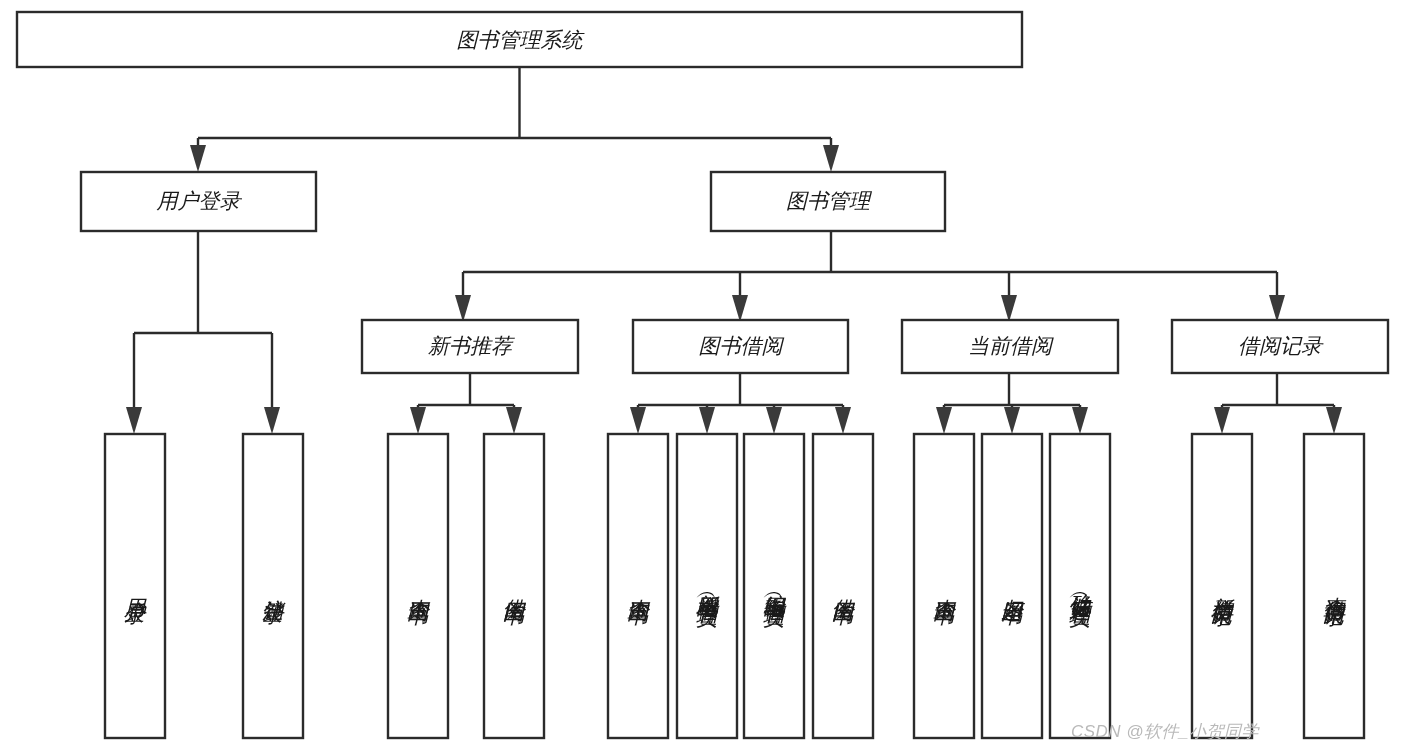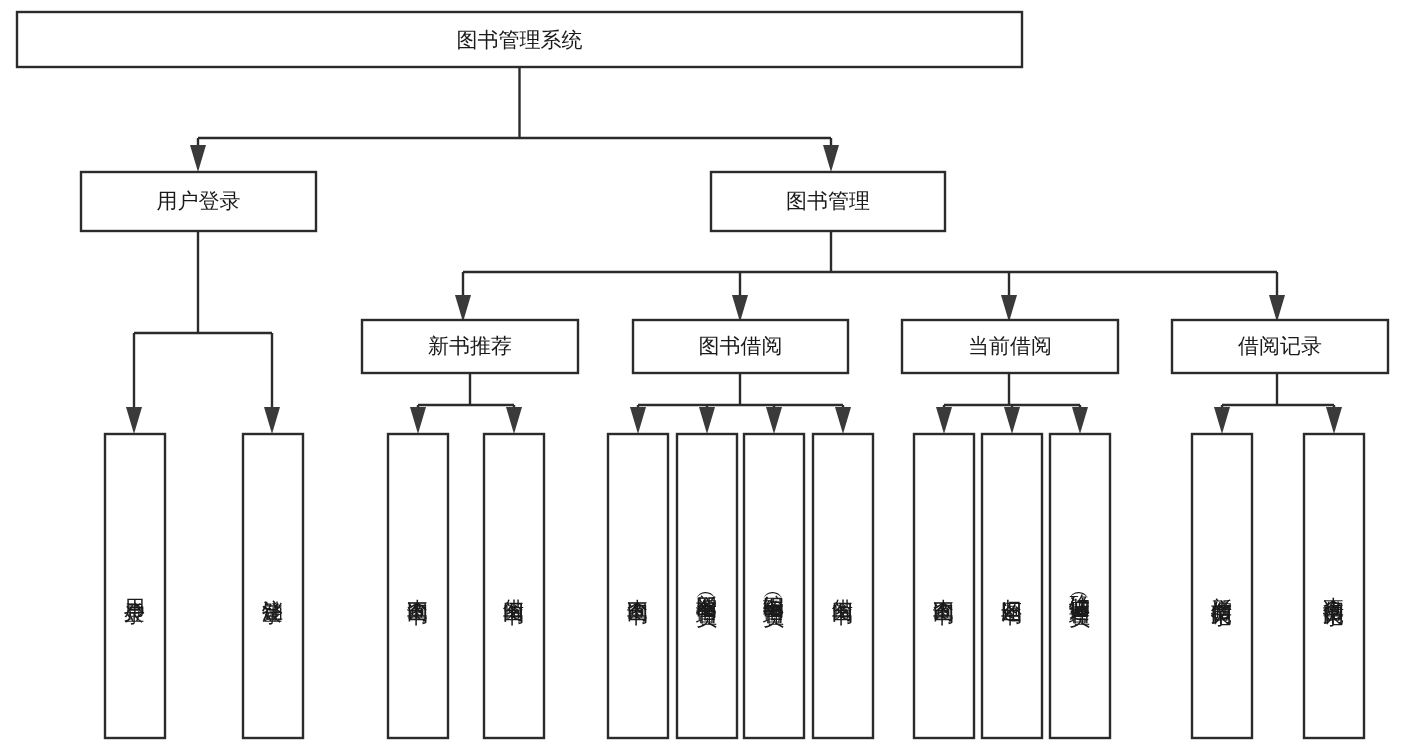--- a/index.html
+++ b/index.html
@@ -11,20 +11,21 @@
     width: 1405px;
     height: 747px;
     font-family: "Liberation Sans", "DejaVu Sans", sans-serif;
     overflow: hidden;
     position: relative;
   }
   #diagram-root {
     position: relative;
     width: 1267px;
     height: 747px;
+    font-style: italic;
   }
   svg#flow {
     position: absolute;
     left: 0;
     top: 0;
     width: 1405px;
     height: 747px;
     display: block;
   }
   .node-rect {
@@ -208,13 +209,14 @@
   <div class="leaf-label" style="left:744px; top:434px; width:60px; height:304px;">编辑图书（管理员）</div>
   <div class="leaf-label" style="left:813px; top:434px; width:60px; height:304px;">借阅图书</div>
 
   <div class="leaf-label" style="left:914px; top:434px; width:60px; height:304px;">查询图书</div>
   <div class="leaf-label" style="left:982px; top:434px; width:60px; height:304px;">归还图书</div>
   <div class="leaf-label" style="left:1050px; top:434px; width:60px; height:304px;">确认归还（管理员）</div>
 
   <div class="leaf-label" style="left:1192px; top:434px; width:60px; height:304px;">新增借阅记录</div>
   <div class="leaf-label" style="left:1304px; top:434px; width:60px; height:304px;">查询借阅记录</div>
 
+  <div class="watermark">CSDN @软件_小贺同学</div>
 </div>
 
 </body></html>

